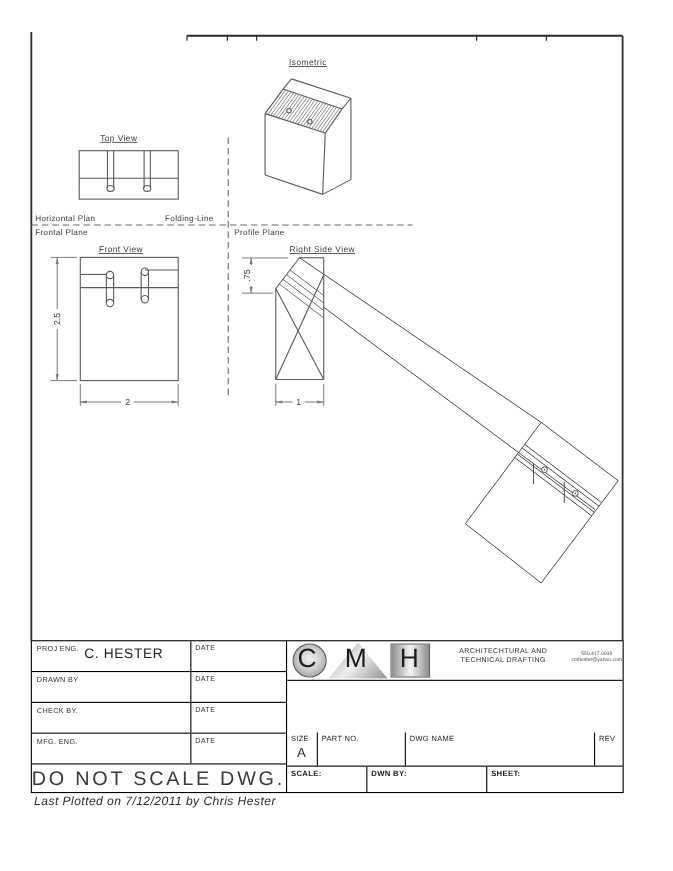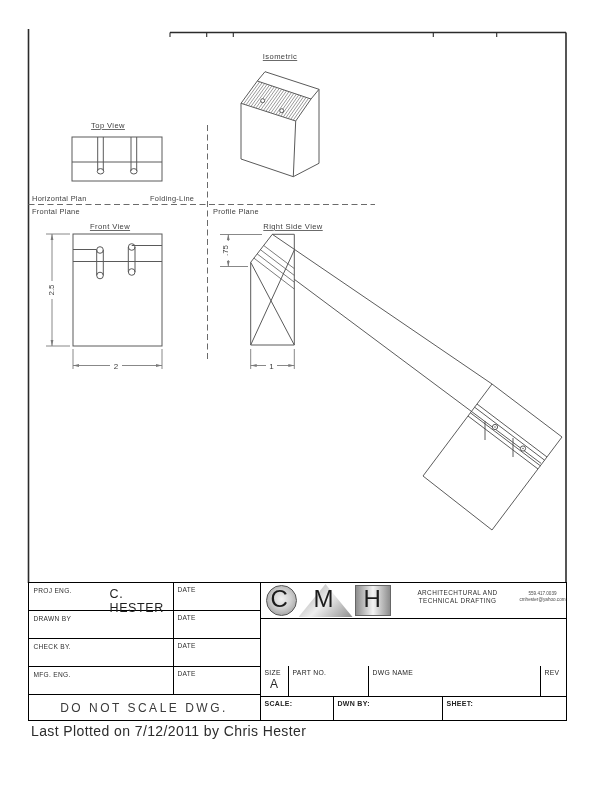--- a/index.html
+++ b/index.html
@@ -14,23 +14,23 @@
   
   #title-block{position:absolute;left:27.5px;top:582px;width:539px;height:139px;
                border:1.6px solid #000;box-sizing:border-box;background:#fff;}
   .tb-left{position:absolute;left:0;top:0;width:232px;height:100%;border-right:1.2px solid #000;box-sizing:border-box;}
   .tb-row{position:absolute;left:0;width:100%;height:28px;border-bottom:1.2px solid #000;box-sizing:border-box;}
   .lbl-cell{position:absolute;left:0;top:0;width:144px;height:100%;box-sizing:border-box;}
   .date-cell{position:absolute;left:144px;top:0;right:0;height:100%;border-left:1.2px solid #000;box-sizing:border-box;}
   .tb-small{font-size:6.6px;color:#2e2e2e;letter-spacing:.3px;}
   .lbl-cell .tb-small{position:absolute;left:5px;top:4px;}
   .date-cell .tb-small{position:absolute;left:4px;top:3px;}
-  .eng-value{position:absolute;left:48px;top:4px;font-size:12.5px;color:#1f1f1f;letter-spacing:.6px;margin-left:33px;}
+  .eng-value{position:absolute;left:48px;top:4px;font-size:12.5px;color:#1f1f1f;letter-spacing:.6px;}
   .noscale-row{position:absolute;left:0;bottom:0;width:100%;height:24px;display:flex;align-items:center;justify-content:center;}
-  .noscale-text{font-size:12px;color:#3a3a3a;letter-spacing:2.5px;}
+  .noscale-text{font-size:18px;color:#3a3a3a;letter-spacing:2.5px;}
 
   .tb-right{position:absolute;left:232px;top:0;right:0;height:100%;}
   .logo-band{position:absolute;left:0;top:0;width:100%;height:36px;border-bottom:1.2px solid #000;box-sizing:border-box;}
   .title-band{position:absolute;left:0;top:36px;width:100%;height:47px;border-bottom:1.2px solid #000;box-sizing:border-box;
               display:flex;align-items:center;justify-content:center;}
   .dwg-title{font-size:26px;color:#111;}
   .size-band{position:absolute;left:0;top:83px;width:100%;height:31px;border-bottom:1.2px solid #000;box-sizing:border-box;}
   .size-cell{position:absolute;left:0;top:0;width:28px;height:100%;border-right:1.2px solid #000;box-sizing:border-box;}
   .size-a{position:absolute;left:0;top:11px;width:100%;text-align:center;font-size:12px;color:#2a2a2a;}
   .part-cell{position:absolute;left:28px;top:0;width:80px;height:100%;border-right:1.2px solid #000;box-sizing:border-box;}
@@ -58,21 +58,21 @@
   .logo-letter{position:absolute;top:2px;font-size:24px;color:#1c1c1c;font-family:"Liberation Sans",sans-serif;}
   .logo-letter.c{left:8px;}
   .logo-letter.m{left:51px;}
   .logo-letter.h{left:101px;}
 
   .firm-text{position:absolute;left:138px;top:6px;width:118px;text-align:center;
              font-size:6.4px;line-height:8px;color:#2e2e2e;letter-spacing:.4px;}
   .contact-text{position:absolute;left:258px;top:8px;width:48px;text-align:center;
              font-size:4.6px;line-height:6px;color:#4a4a4a;}
 
-  #plot-note{position:absolute;left:31px;top:723px;font-size:14px;color:#2c2c2c;letter-spacing:.4px;}
+  #plot-note{position:absolute;left:31px;top:723px;font-size:11px;color:#2c2c2c;letter-spacing:.4px;font-style:italic;}
 </style>
 </head>
 <body>
 
 <div id="page">
 
 <svg id="cad-svg" width="612" height="792" viewBox="0 0 612 792">
 
   <g stroke="#2b2b2b" stroke-width="1.6">
     <line x1="28.5" y1="29" x2="28.5" y2="583"></line>

